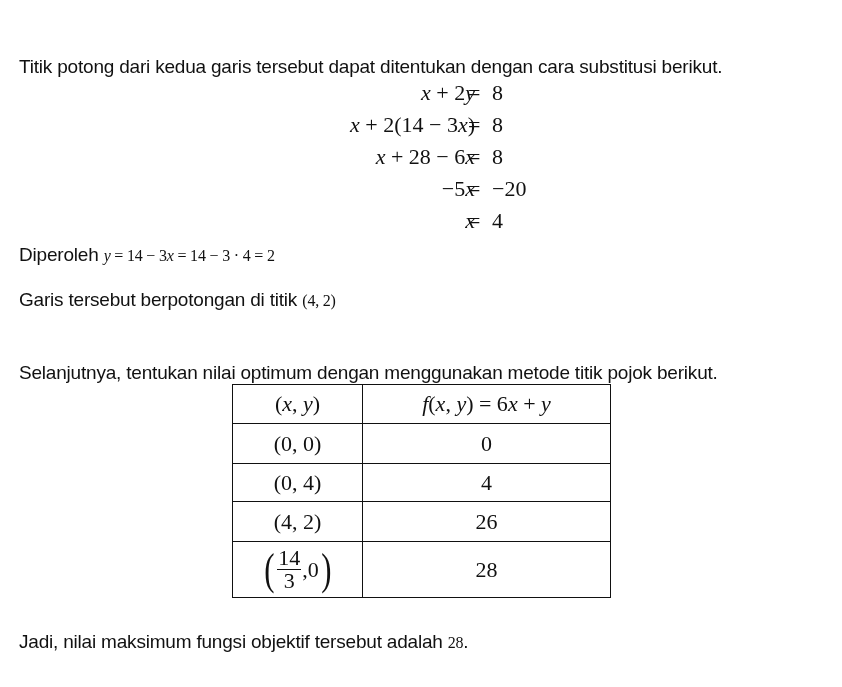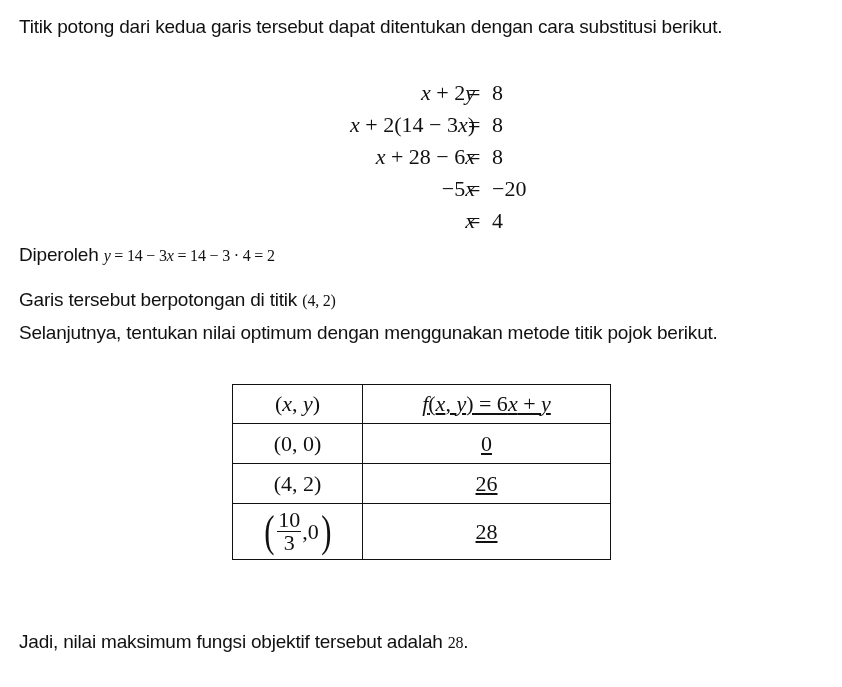--- a/index.html
+++ b/index.html
@@ -6,21 +6,21 @@
     body {
       width: 842px; height: 687px; position: relative; overflow: hidden;
       font-family: "Liberation Sans", "DejaVu Sans", sans-serif;
       color: #111111;
     }
     .para {
       position: absolute; left: 19px; width: 806px;
       font-size: 19px; line-height: 34px;
       letter-spacing: -0.2px;
     }
-    .justify { text-align: justify; text-align-last: left; }
+    .justify { text-align: justify; text-align-last: left; margin-top: 40px; }
     .line { position: absolute; left: 19px; font-size: 19px; white-space: nowrap; letter-spacing: -0.2px; }
     .math {
       font-family: "Liberation Serif", "DejaVu Serif", serif;
       font-size: 16px;
     }
     .eq-row { position: absolute; left: 0; width: 842px; height: 32px; }
     .eq-row .lhs {
       position: absolute; right: 367px; text-align: right; white-space: nowrap;
       font-family: "Liberation Serif", "DejaVu Serif", serif; font-size: 22px; line-height: 32px;
     }
@@ -32,21 +32,21 @@
       position: absolute; left: 232px; top: 384px;
       border-collapse: collapse;
       font-family: "Liberation Serif", "DejaVu Serif", serif;
       font-size: 22px;
     }
     table.tp td {
       border: 1.5px solid #111;
       text-align: center; vertical-align: middle; padding: 0;
     }
     table.tp td.c1 { width: 129px; margin-top: 33px; }
-    table.tp td.c2 { width: 247px; text-decoration: underline; }
+    table.tp td.c2 { width: 247px; }
     .frac-wrap { display: inline-flex; align-items: center; }
     .bigparen { font-size: 44px; line-height: 44px; font-weight: 300; transform: scaleX(0.7); display: inline-block; }
     .frac { display: inline-flex; flex-direction: column; align-items: center; line-height: 22px; margin: 0 1px; }
     .frac .num { border-bottom: 1.5px solid #111; padding: 0 1px; }
     .frac .den { }
   </style>
 </head>
 <body>
 
 <div class="para justify" style="top:10px;">
@@ -96,30 +96,34 @@
 <table class="tp">
   <tbody>
       <tr style="height:39px;">
     <td class="c1">(<i>x</i>, <i>y</i>)</td>
     <td class="c2"><i>f</i>(<i>x</i>, <i>y</i>) = 6<i>x</i> + <i>y</i></td>
   </tr>
   <tr style="height:40px;">
     <td class="c1">(0, 0)</td>
     <td class="c2">0</td>
   </tr>
+  <tr style="height:38px;">
+    <td class="c1">(0, 4)</td>
+    <td class="c2">4</td>
+  </tr>
   <tr style="height:40px;">
     <td class="c1">(4, 2)</td>
     <td class="c2">26</td>
   </tr>
   <tr style="height:56px;">
     <td class="c1">
       <span class="frac-wrap">
         <span class="bigparen">(</span>
         <span class="frac">
-          <span class="num">10</span>
+          <span class="num">14</span>
           <span class="den">3</span>
         </span>
         <span>,</span>
         <span>0</span>
         <span class="bigparen">)</span>
       </span>
     </td>
     <td class="c2">28</td>
   </tr>
 </tbody>

